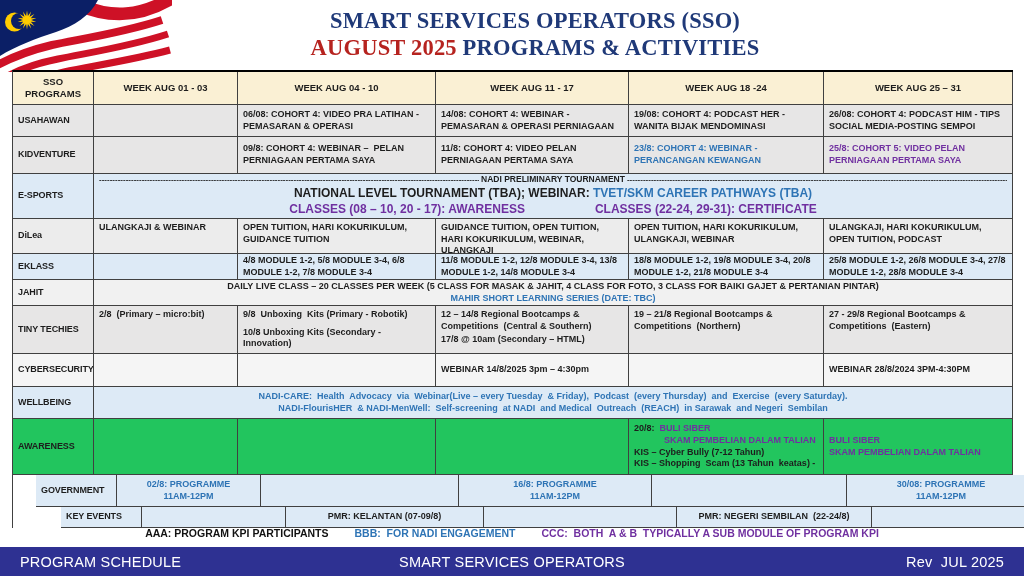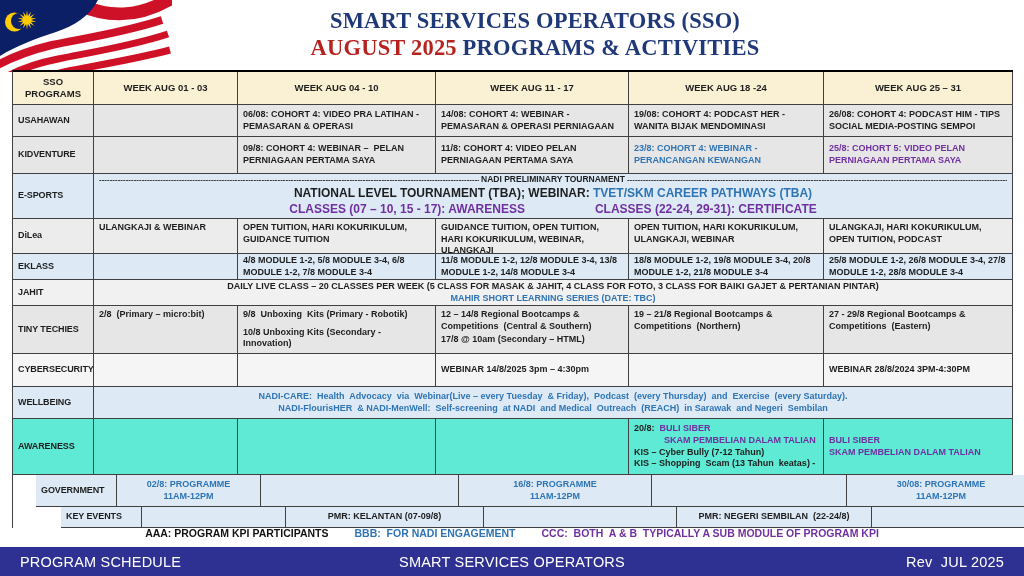--- a/index.html
+++ b/index.html
@@ -40,21 +40,21 @@
   .rH  { height:33px; } .rH .cell { background:#FAF0D4; }
   .r1  { height:32px; } .r1 .cell { background:#E7E6E6; }
   .r2  { height:37px; } .r2 .cell { background:#E7E6E6; }
   .r3  { height:45px; } .r3 .cell { background:#DDEAF6; }
   .r4  { height:35px; } .r4 .cell { background:#ECECEC; }
   .r5  { height:26px; } .r5 .cell { background:#DDEAF6; }
   .r6  { height:26px; } .r6 .cell { background:#F1F1F1; }
   .r7  { height:48px; } .r7 .cell { background:#E7E6E6; }
   .r8  { height:33px; } .r8 .cell { background:#F5F5F5; }
   .r9  { height:32px; } .r9 .cell { background:#DDEAF6; }
-  .r10 { height:56px; } .r10 .cell { background:#5eead4; }
+  .r10 { height:56px; } .r10 .cell { background:#22c55e; }
   .r11 { height:32px;padding-left:23px; } .r11 .cell { background:#DDEAF6; }
   .r12 { height:21px;padding-left:48px; } .r12 .cell { background:#DDEAF6; }
 
   
   .dashrow { display:flex; align-items:center; width:100%; font-size:8px; }
   .dseg { flex:1; overflow:hidden; white-space:nowrap !important; }
   .dmid { white-space:nowrap !important; padding:0 2px; font-size:8.5px; }
   .esline { text-align:center; font-size:12px; margin-top:1px; }
   .gap70 { display:inline-block; width:70px; }
 
@@ -123,21 +123,21 @@
 
     <div class="trow r3 merged">
       <div class="cell lab" data-bind="table.rows.esports.label">E-SPORTS</div>
       <div class="cell">
         <div class="dashrow">
             <span class="dseg" data-bind="table.rows.esports.dash">------------------------------------------------------------------------------------------------------------------------------------------------------</span>
             <span class="dmid" data-bind="table.rows.esports.line1_text">NADI PRELIMINARY TOURNAMENT</span>
             <span class="dseg" data-bind="table.rows.esports.dash">------------------------------------------------------------------------------------------------------------------------------------------------------</span>
           </div>
         <div class="esline"><span data-bind="table.rows.esports.line2_black">NATIONAL LEVEL TOURNAMENT (TBA); WEBINAR: </span><span class="blue-t" data-bind="table.rows.esports.line2_blue">TVET/SKM CAREER PATHWAYS (TBA)</span></div>
-        <div class="esline purple-t"><span data-bind="table.rows.esports.line3_a">CLASSES (07 – 10, 15 - 17): AWARENESS</span><span class="gap70"></span><span data-bind="table.rows.esports.line3_b">CLASSES (22-24, 29-31): CERTIFICATE</span></div>
+        <div class="esline purple-t"><span data-bind="table.rows.esports.line3_a">CLASSES (08 – 10, 20 - 17): AWARENESS</span><span class="gap70"></span><span data-bind="table.rows.esports.line3_b">CLASSES (22-24, 29-31): CERTIFICATE</span></div>
       </div>
     </div>
 
     <div class="trow r4">
       <div class="cell lab" data-bind="table.rows.dilea.label">DiLea</div>
       <div class="cell top" data-bind="table.rows.dilea.w1">ULANGKAJI &amp; WEBINAR</div>
       <div class="cell top" data-bind="table.rows.dilea.w2">OPEN TUITION, HARI KOKURIKULUM, GUIDANCE TUITION</div>
       <div class="cell top" data-bind="table.rows.dilea.w3">GUIDANCE TUITION, OPEN TUITION, HARI KOKURIKULUM, WEBINAR, ULANGKAJI</div>
       <div class="cell top" data-bind="table.rows.dilea.w4">OPEN TUITION, HARI KOKURIKULUM, ULANGKAJI, WEBINAR</div>
       <div class="cell top" data-bind="table.rows.dilea.w5">ULANGKAJI, HARI KOKURIKULUM, OPEN TUITION, PODCAST</div>

